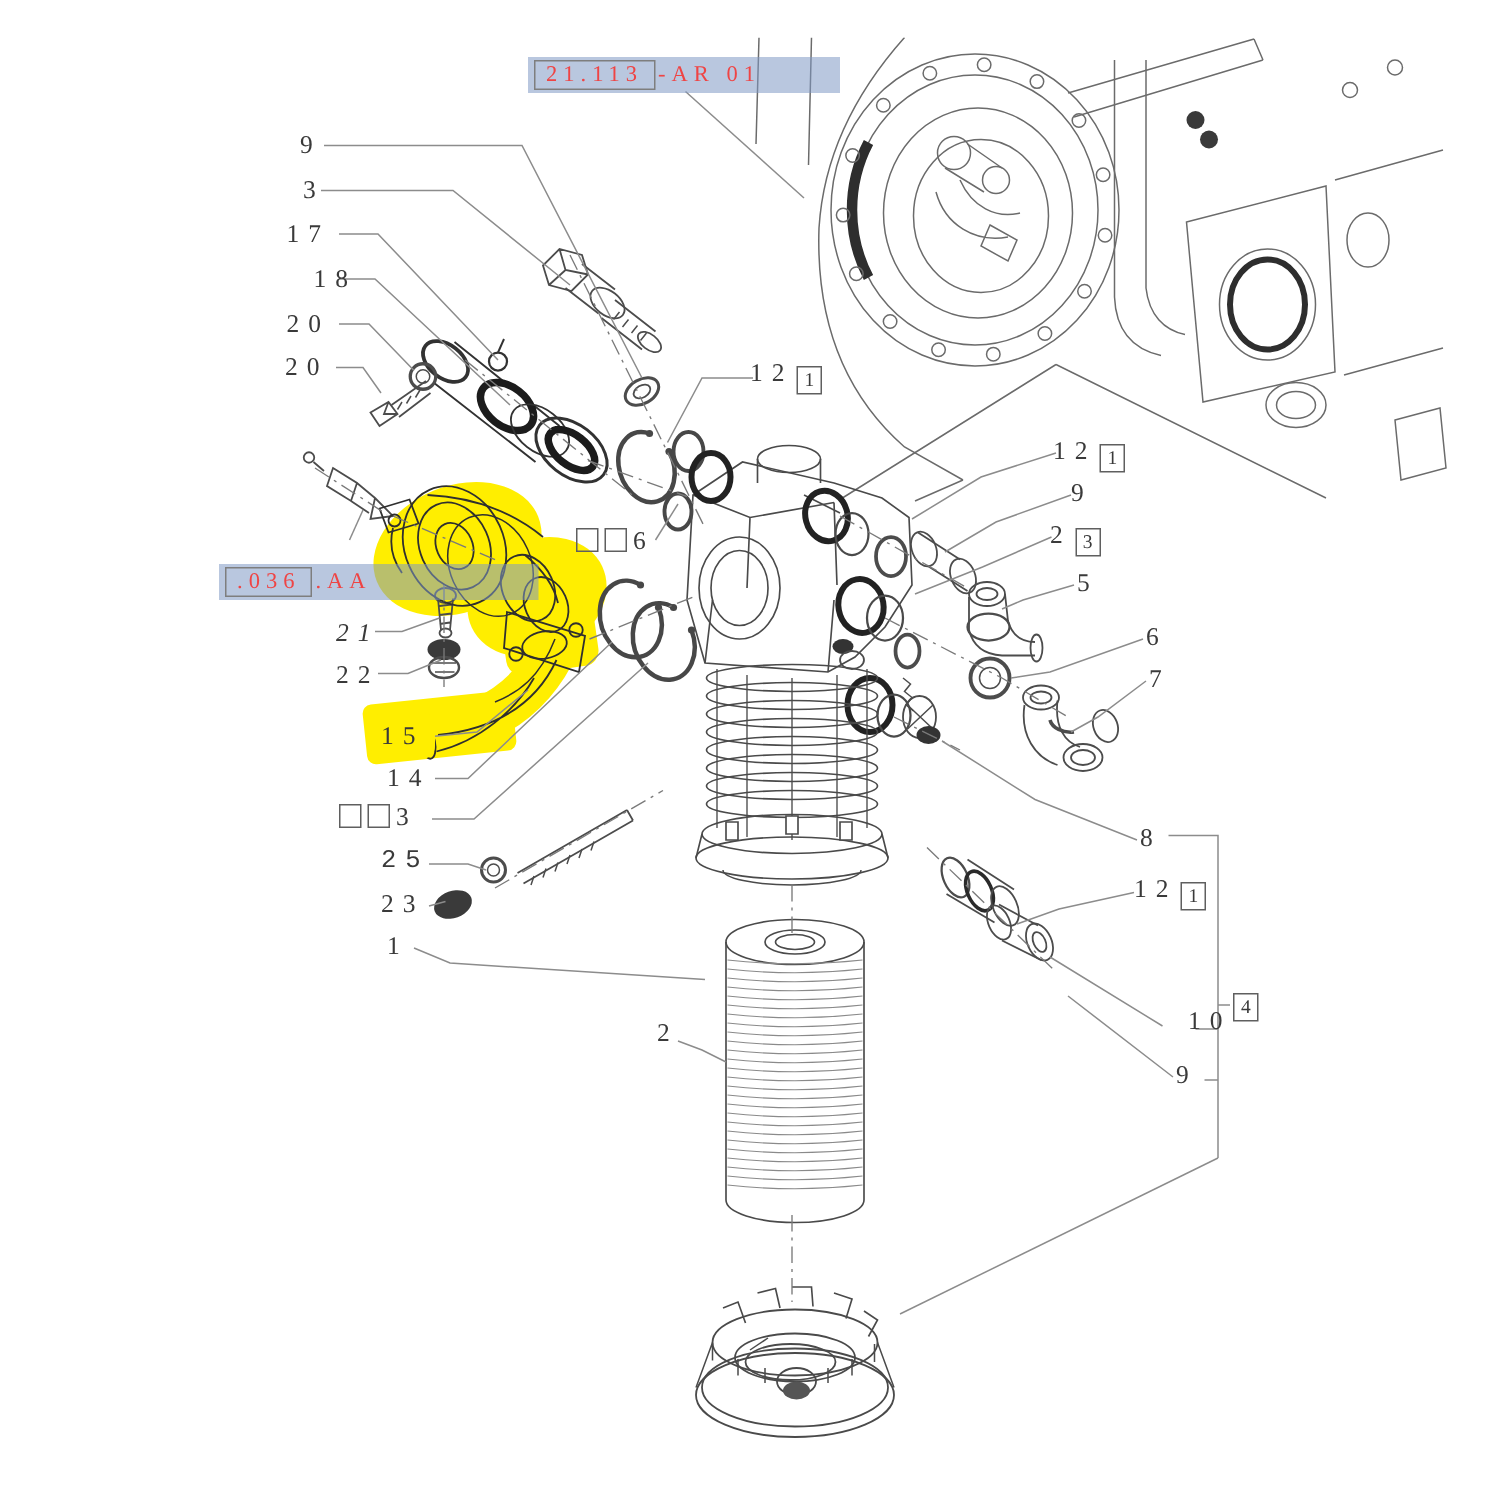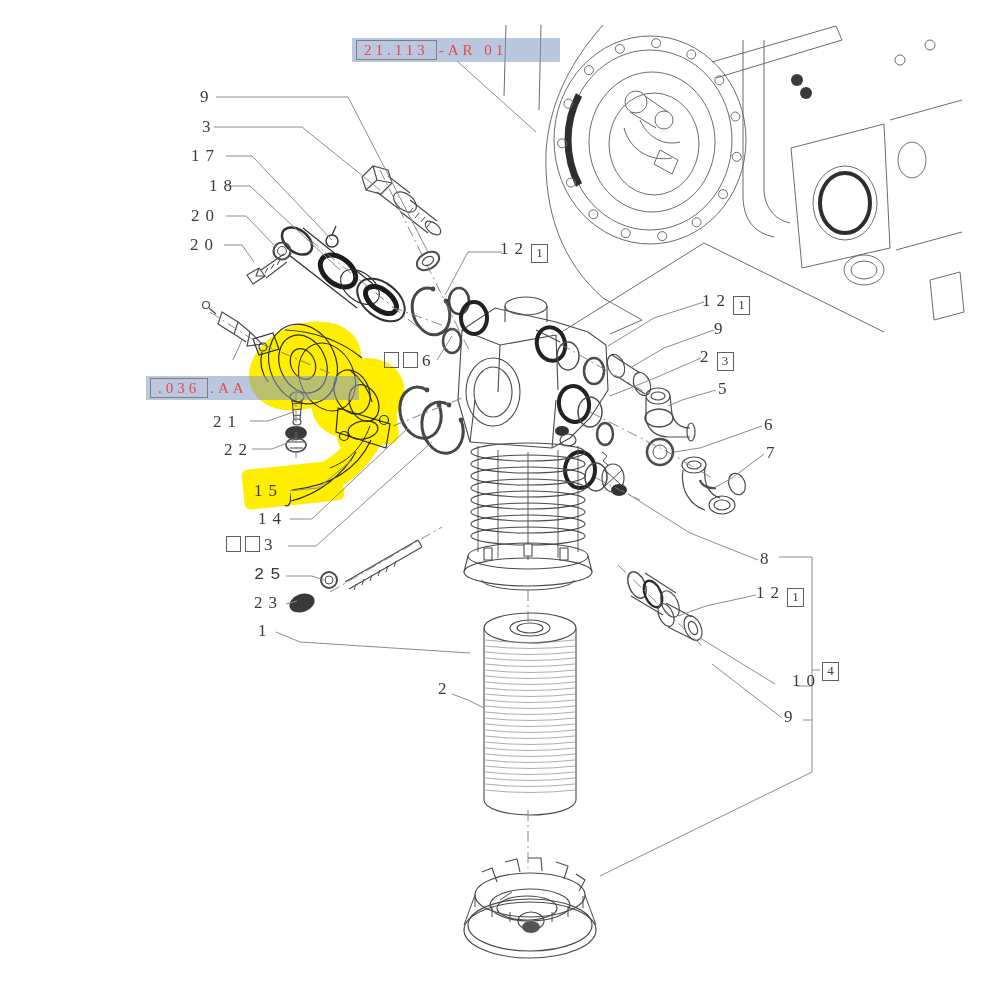--- a/index.html
+++ b/index.html
@@ -326,21 +326,21 @@
   <span class="code-box">.036</span>
   <span>.AA</span>
 </div>
 
 <div class="callout" style="left: 200px; top: 88px;"><span class="num">9</span></div>
     <div class="callout" style="left: 202px; top: 118px;"><span class="num">3</span></div>
     <div class="callout" style="left: 191px; top: 147px;"><span class="num">17</span></div>
     <div class="callout" style="left: 209px; top: 177px;"><span class="num">18</span></div>
     <div class="callout" style="left: 191px; top: 207px;"><span class="num">20</span></div>
     <div class="callout" style="left: 190px; top: 236px;"><span class="num">20</span></div>
-    <div class="callout" style="left: 213px; top: 413px;"><span class="num">21</span></div>
+    <div class="callout" style="left: 224px; top: 413px; font-style: italic;"><span class="num">21</span></div>
     <div class="callout" style="left: 224px; top: 441px;"><span class="num">22</span></div>
     <div class="callout hl" style="left: 254px; top: 482px;"><span class="num">15</span></div>
     <div class="callout" style="left: 258px; top: 510px;"><span class="num">14</span></div>
     <div class="callout" style="left: 226px; top: 536px;"><span class="pfx-box"></span><span class="pfx-box"></span><span class="num">3</span></div>
     <div class="callout" style="left: 254px; top: 566px; font-family: Liberation Mono, monospace;"><span class="num">25</span></div>
     <div class="callout" style="left: 254px; top: 594px;"><span class="num">23</span></div>
     <div class="callout" style="left: 258px; top: 622px;"><span class="num">1</span></div>
     <div class="callout" style="left: 500px; top: 240px;"><span class="num">12</span><span class="sfx-box">1</span></div>
     <div class="callout" style="left: 384px; top: 352px;"><span class="pfx-box"></span><span class="pfx-box"></span><span class="num">6</span></div>
     <div class="callout" style="left: 438px; top: 680px;"><span class="num">2</span></div>

